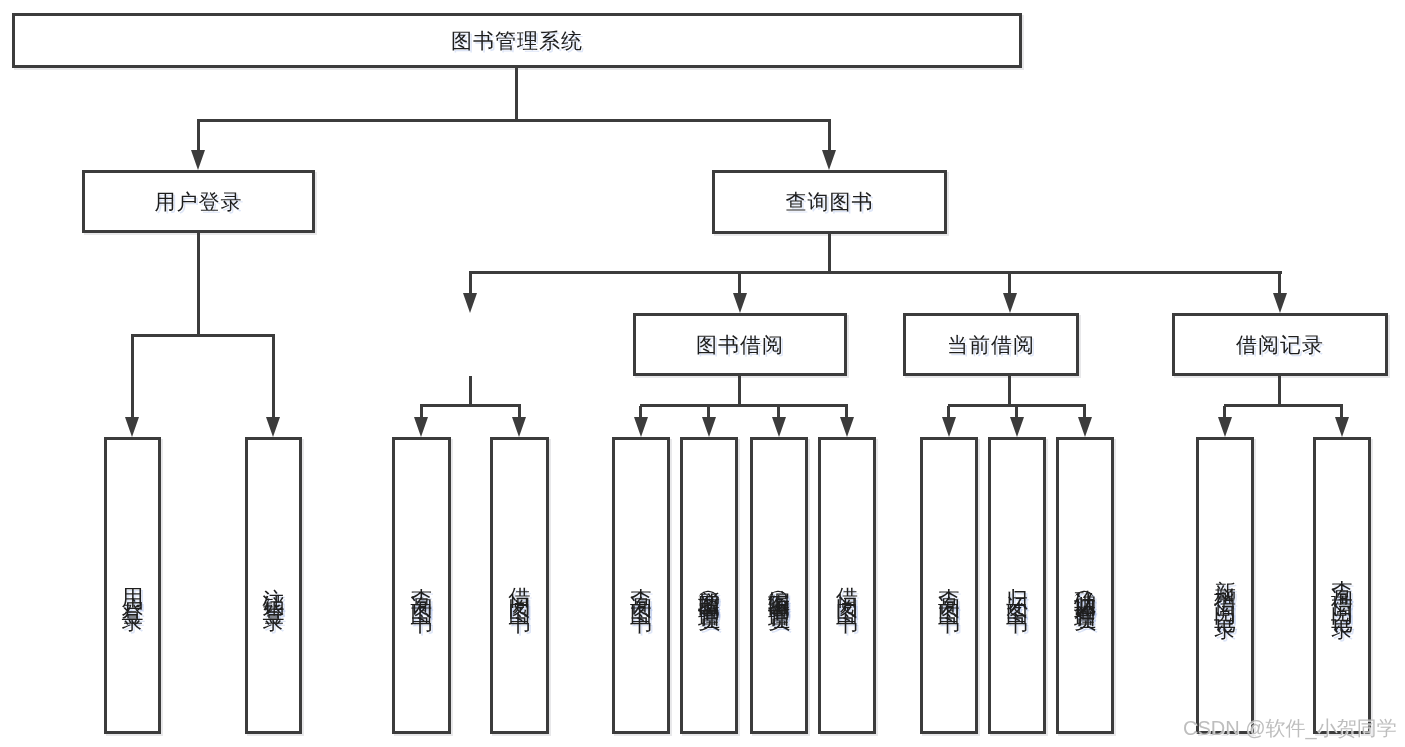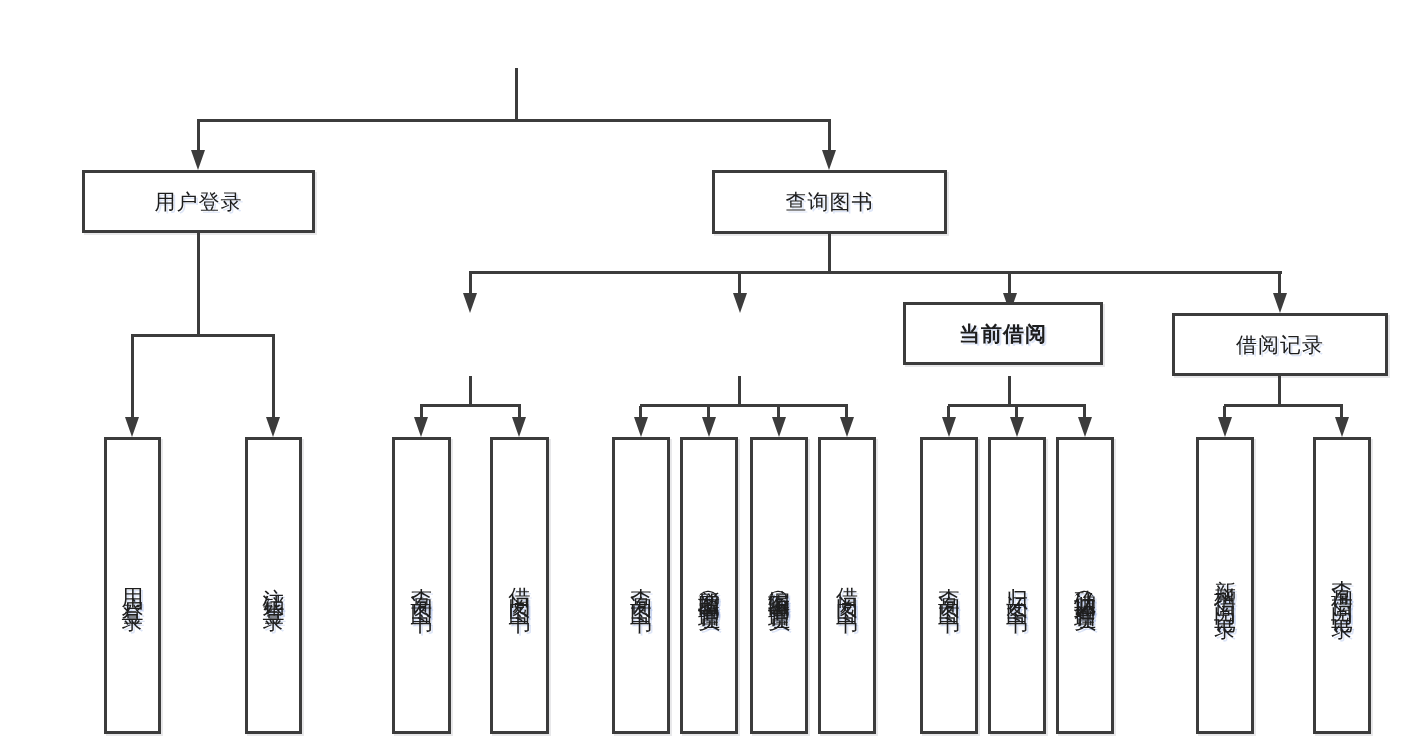--- a/index.html
+++ b/index.html
@@ -35,20 +35,23 @@
     position:absolute; left:1183px; top:715px; z-index:5;
     font-size:20px; color:rgba(186,186,186,0.95);
     text-shadow:1px 1px 0 rgba(255,255,255,0.8); white-space:nowrap;
   }
 </style>
 </head>
 <body>
 
 <div id="canvas">
 
+  <div class="box" style="left:12px;top:13px;width:1010px;height:55px;">
+    <span class="lbl">图书管理系统</span>
+  </div>
 
   <div class="vline" style="left:515px;top:68px;height:53px;"></div>
   <div class="hline" style="left:197px;top:119px;width:634px;"></div>
   <div class="vline" style="left:197px;top:121px;height:31px;"></div>
   <div class="ahead" style="left:191px;top:150px;"></div>
   <div class="vline" style="left:828px;top:121px;height:31px;"></div>
   <div class="ahead" style="left:822px;top:150px;"></div>
 
   <div class="box" style="left:82px;top:170px;width:233px;height:63px;">
     <span class="lbl">用户登录</span>
@@ -68,21 +71,24 @@
   <div class="hline" style="left:469px;top:271px;width:813px;"></div>
   <div class="vline" style="left:469px;top:273px;height:22px;"></div>
   <div class="ahead" style="left:463px;top:293px;"></div>
   <div class="vline" style="left:738px;top:273px;height:22px;"></div>
   <div class="ahead" style="left:733px;top:293px;"></div>
   <div class="vline" style="left:1008px;top:273px;height:22px;"></div>
   <div class="ahead" style="left:1003px;top:293px;"></div>
   <div class="vline" style="left:1278px;top:273px;height:22px;"></div>
   <div class="ahead" style="left:1273px;top:293px;"></div>
 
-  <div class="box" style="left:903px;top:302px;width:200px;height:63px;font-weight:bold;">
+  <div class="box" style="left:633px;top:313px;width:214px;height:63px;">
+    <span class="lbl">图书借阅</span>
+  </div>
+  <div class="box" style="left:903px;top:313px;width:176px;height:63px;">
     <span class="lbl">当前借阅</span>
   </div>
   <div class="box" style="left:1172px;top:313px;width:216px;height:63px;">
     <span class="lbl">借阅记录</span>
   </div>
 
   <div class="vline" style="left:469px;top:376px;height:31px;"></div>
   <div class="hline" style="left:420px;top:404px;width:101px;"></div>
   <div class="vline" style="left:420px;top:406px;height:13px;"></div>
   <div class="ahead" style="left:414px;top:417px;"></div>
@@ -153,14 +159,15 @@
     <span class="lbl">确认归还（管理员）</span>
   </div>
 
   <div class="box vbox ls8" style="left:1196px;top:437px;width:58px;height:297px;">
     <span class="lbl">新增借阅记录</span>
   </div>
   <div class="box vbox ls8" style="left:1313px;top:437px;width:58px;height:297px;">
     <span class="lbl">查询借阅记录</span>
   </div>
 
+  <div class="watermark">CSDN @软件_小贺同学</div>
 
 </div>
 
 </body></html>

